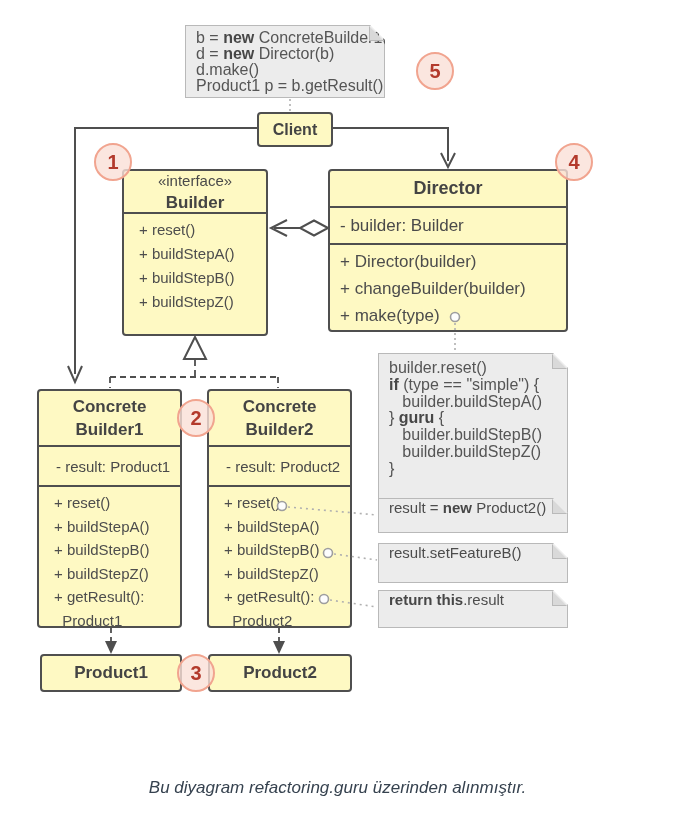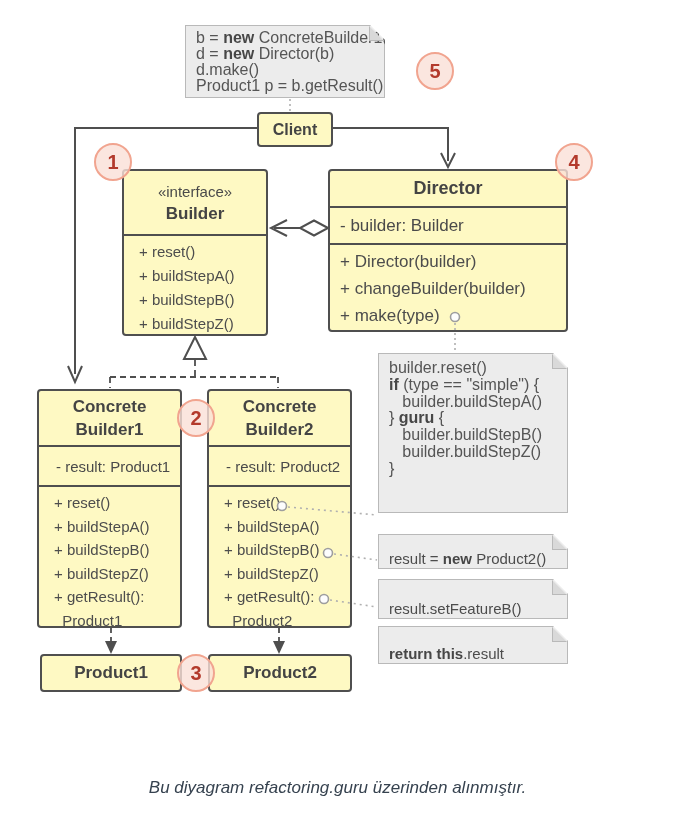--- a/index.html
+++ b/index.html
@@ -33,21 +33,21 @@
   }
   .note .fold{
     position:absolute;top:0;right:0;width:15px;height:15px;background:#d9d9d9;
     border-left:1px solid #b9b9b9;border-bottom:1px solid #b9b9b9;box-sizing:border-box;
     clip-path:polygon(0 0, 100% 100%, 0 100%);
   }
   .note-body{padding:4px 10px;font-size:16px;line-height:16px;color:#555;}
   .note-body .code-line{white-space:pre;}
   .note-body .code-line span[data-b]{font-weight:bold;color:#474747;}
   .note.tall .note-body{padding:6px 10px;line-height:16.8px;}
-  .note.oneline{display:flex;align-items:flex-end;margin-top:36px;}
+  .note.oneline{display:flex;align-items:flex-start;}
   .note.oneline .note-body{padding:0 0 0 10px;font-size:15px;line-height:18px;color:#4c4c4c;}
   
   .badge{
     position:absolute;width:38px;height:38px;border-radius:50%;
     background:rgba(250,224,215,0.8);border:2px solid #f1a48f;box-sizing:border-box;
     display:flex;align-items:center;justify-content:center;
     color:#b33a2c;font-weight:bold;font-size:20px;z-index:7;
   }
   
   svg.connectors{position:absolute;left:0;top:0;z-index:5;pointer-events:none;}
@@ -104,21 +104,21 @@
     <div class="note-body">
         <div class="code-line"><span data-b="1">return this</span><span>.result</span></div>
       </div>
   </div>
 
   <div class="uml simplebox" style="left:257px;top:112px;width:76px;height:35px;font-size:16px">
     <span>Client</span>
   </div>
 
   <div class="uml" style="left:122px;top:169px;width:146px;height:167px">
-    <div class="uml-head" style="height:65px">
+    <div class="uml-head" style="height:43px">
       <div class="stereotype">«interface»</div>
       <div class="uml-name">Builder</div>
     </div>
     <div class="uml-sec m-list builder" style="height:104px">
         <div class="m-line">+ reset()</div>
         <div class="m-line">+ buildStepA()</div>
         <div class="m-line">+ buildStepB()</div>
         <div class="m-line">+ buildStepZ()</div>
       </div>
   </div>

